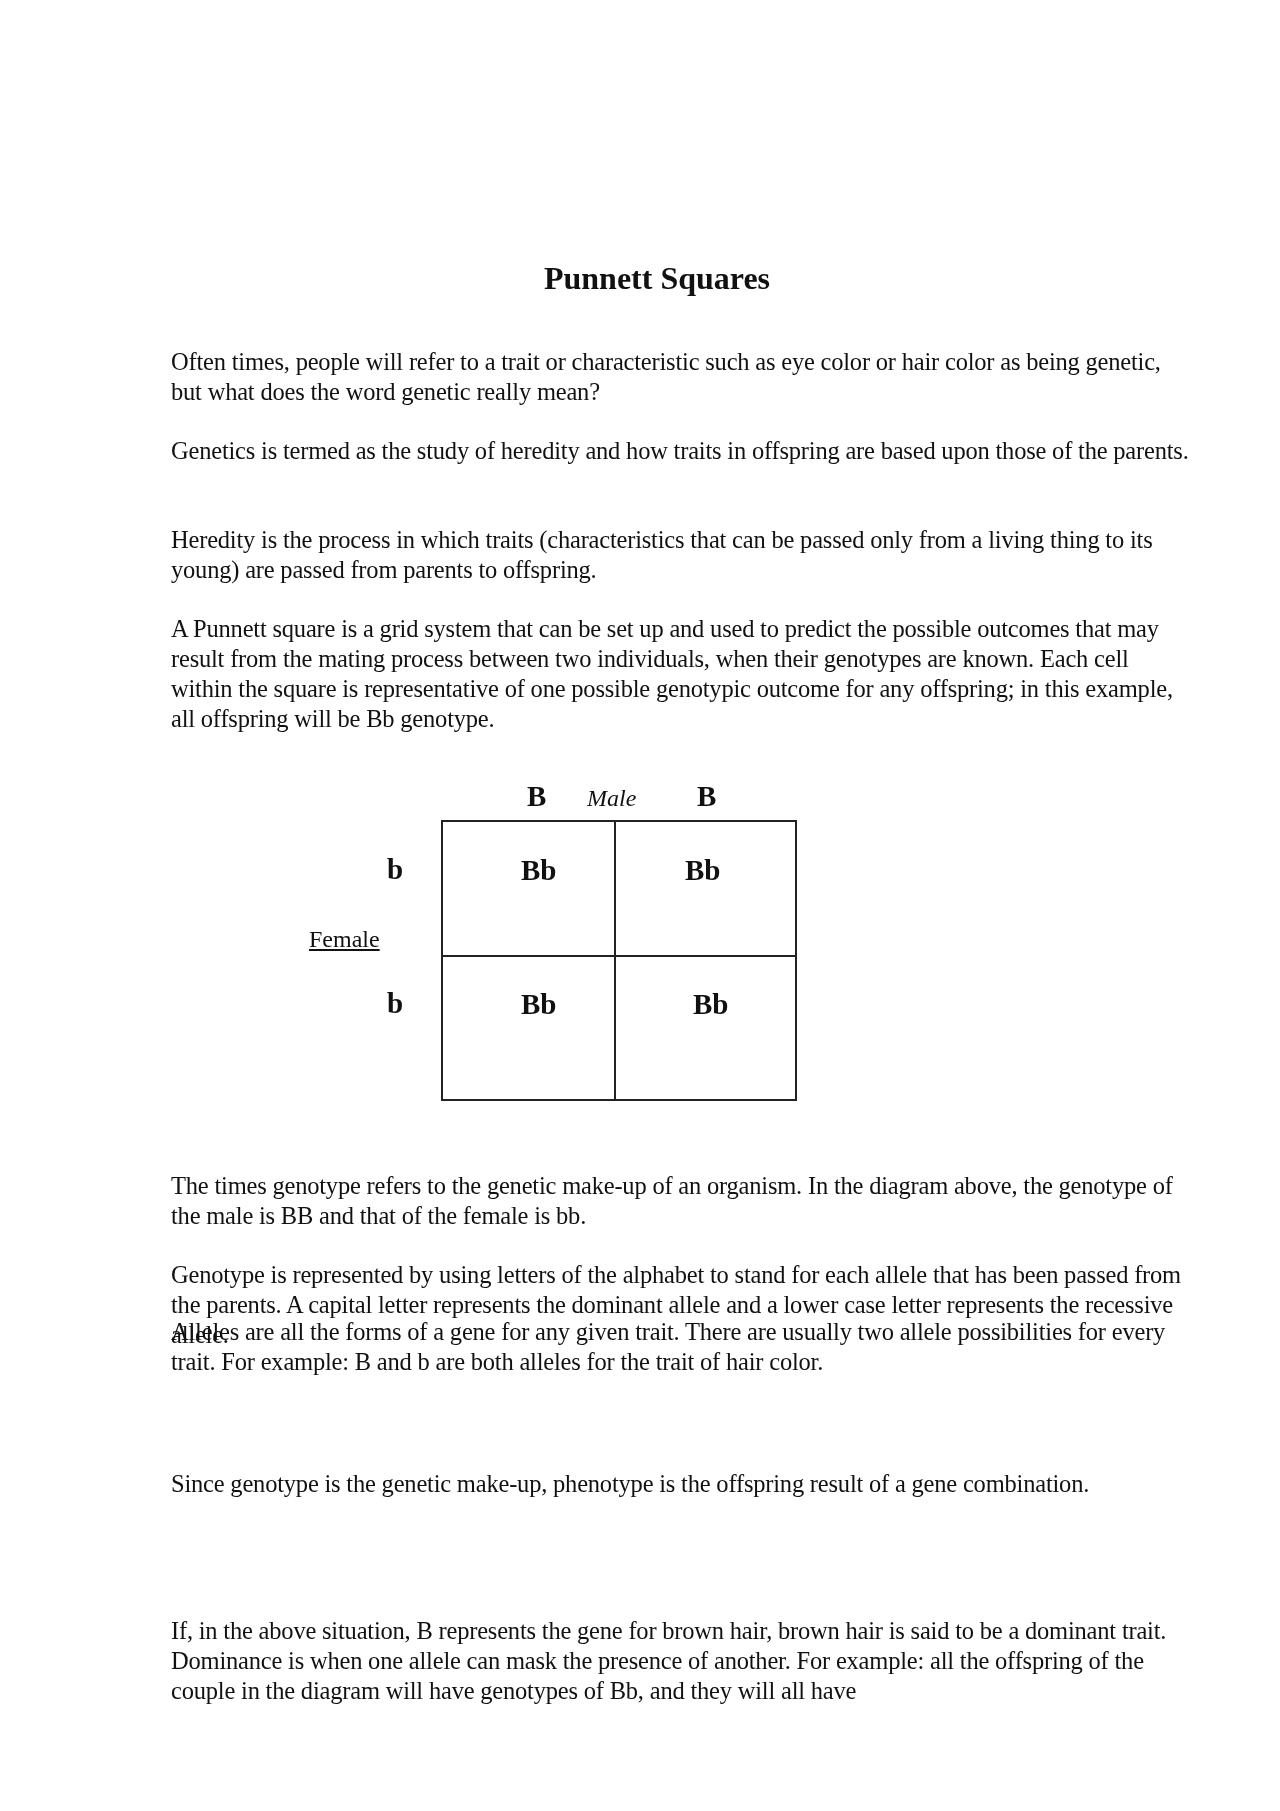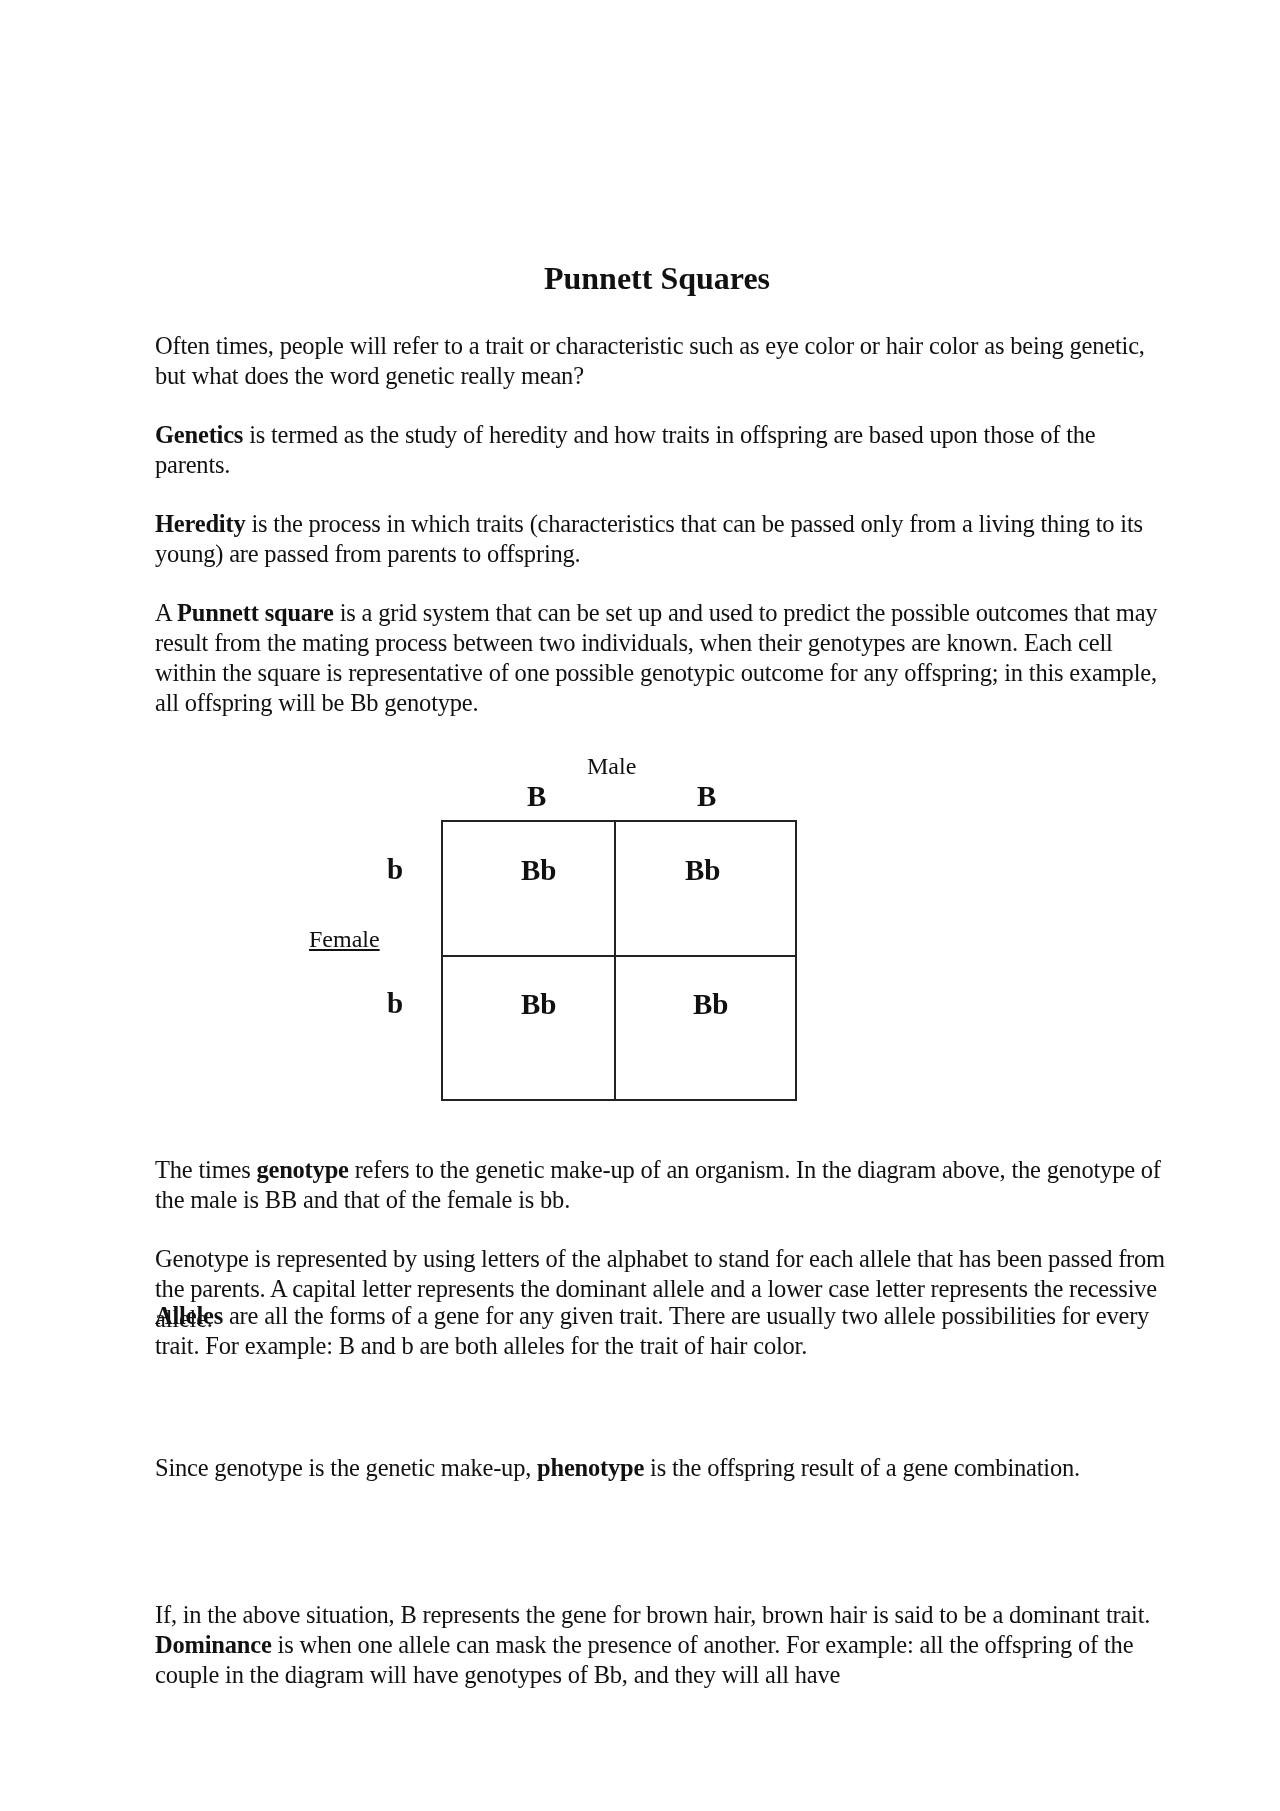--- a/index.html
+++ b/index.html
@@ -8,24 +8,24 @@
     font-family: "Liberation Serif", "DejaVu Serif", serif;
     color: #111111;
   }
   .page-title {
     position: absolute; left: 0; width: 1314px; top: 258px;
     text-align: center; font-size: 32px; font-weight: bold;
     margin: 0; line-height: 40px;
   }
   .para {
     position: absolute; left: 155px; width: 1020px;
-    font-size: 24.5px; line-height: 30px; margin: 0;
+    font-size: 24.5px; line-height: 30px; margin: 16px;
     letter-spacing: -0.2px;
   }
-  .para b { font-weight: bold; }
+  .para b { font-weight: normal; }
   .punnett { position: absolute; left: 0; top: 0; width: 1280px; height: 1811px; pointer-events: none; }
   .lbl { position: absolute; font-size: 24px; line-height: 28px; }
   .allele { position: absolute; font-size: 29px; font-weight: bold; line-height: 32px; }
   .grid {
     position: absolute; left: 441px; top: 820px; width: 352px; height: 277px;
     border: 2px solid #222222;
   }
   .vline { position: absolute; left: 171px; top: 0; width: 2px; height: 100%; background: #222222; }
   .hline { position: absolute; left: 0; top: 133px; width: 100%; height: 2px; background: #222222; }
   .cell { position: absolute; font-size: 29px; font-weight: bold; line-height: 32px; }
@@ -34,21 +34,21 @@
 <body>
 
 <h1 class="page-title">Punnett Squares</h1>
 
 <p class="para" style="top:331px"><span>Often times, people will refer to a trait or characteristic such as eye color or hair color as being genetic, but what does the word genetic really mean?</span></p>
 <p class="para" style="top:420px"><b>Genetics</b><span> is termed as the study of heredity and how traits in offspring are based upon those of the parents.</span></p>
 <p class="para" style="top:509px"><b>Heredity</b><span> is the process in which traits (characteristics that can be passed only from a living thing to its young) are passed from parents to offspring.</span></p>
 <p class="para" style="top:598px"><span>A </span><b>Punnett square</b><span> is a grid system that can be set up and used to predict the possible outcomes that may result from the mating process between two individuals, when their genotypes are known.  Each cell within the square is representative of one possible genotypic outcome for any offspring; in this example, all offspring will be Bb genotype.</span></p>
 
 <div class="punnett">
-  <span class="lbl" style="left:587px; top:752px;">Male</span>
+  <span class="lbl" style="left:587px; top:784px;font-style:italic;">Male</span>
   <span class="allele" style="left:527px; top:780px;">B</span>
   <span class="allele" style="left:697px; top:780px;">B</span>
 
   <span class="lbl" style="left:309px; top:925px;text-decoration:underline;">Female</span>
   <span class="allele" style="left:387px; top:853px;">b</span>
   <span class="allele" style="left:387px; top:987px;">b</span>
 
   <div class="grid">
     <div class="vline"></div>
     <div class="hline"></div>

